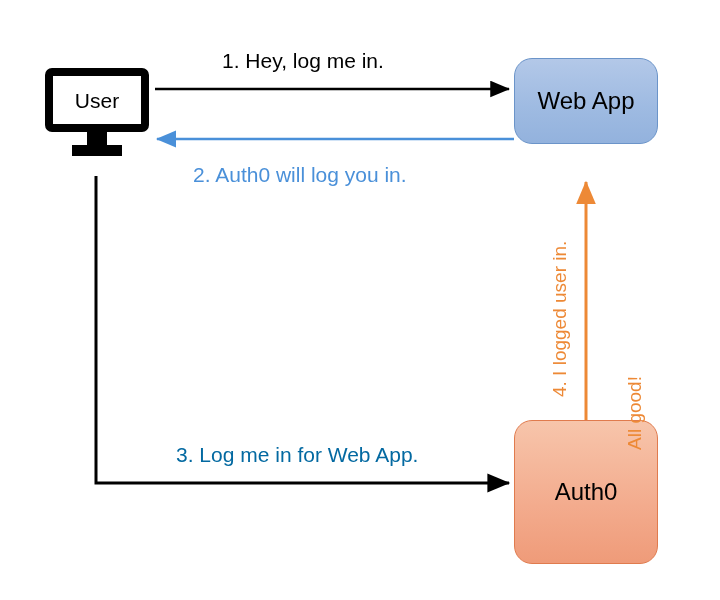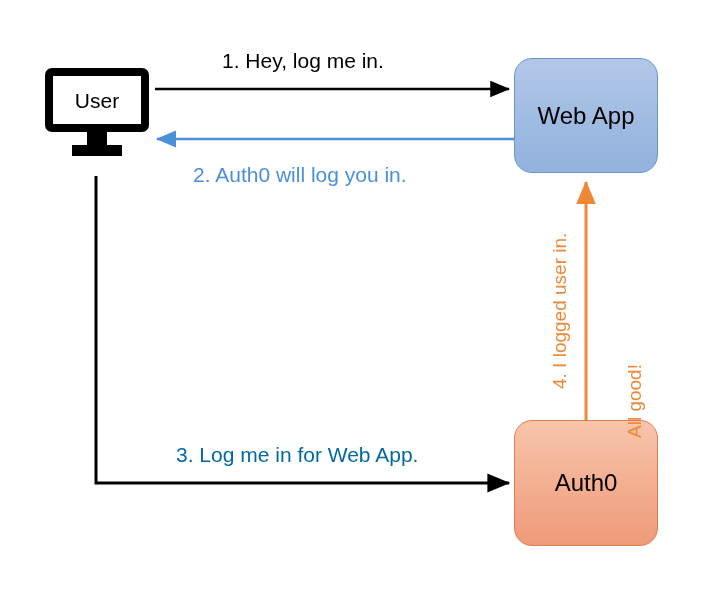--- a/index.html
+++ b/index.html
@@ -82,39 +82,38 @@
     align-items: center;
     justify-content: center;
     border-radius: 18px;
     font-size: 24px;
     color: #000000;
   }
   .webapp-box {
     left: 514px;
     top: 58px;
     width: 144px;
-    height: 115px;
+    height: 86px;
     background: linear-gradient(to bottom, #b3c8e8 0%, #9fbbe2 55%, #93b2dd 100%);
     border: 1px solid #6b94c9;
   }
   .auth0-box {
     left: 514px;
     top: 420px;
     width: 144px;
-    height: 126px;
+    height: 144px;
     background: linear-gradient(to bottom, #f7c5ab 0%, #f3ab8d 60%, #ef9b79 100%);
     border: 1px solid #e07b4e;
   }
 
   
   .edge-label {
     position: absolute;
     white-space: nowrap;
     line-height: 1;
-    text-align: center;
   }
   .label-1 {
     left: 222px;
     top: 50px;
     font-size: 21px;
     color: #000000;
   }
   .label-2 {
     left: 193px;
     top: 164px;

